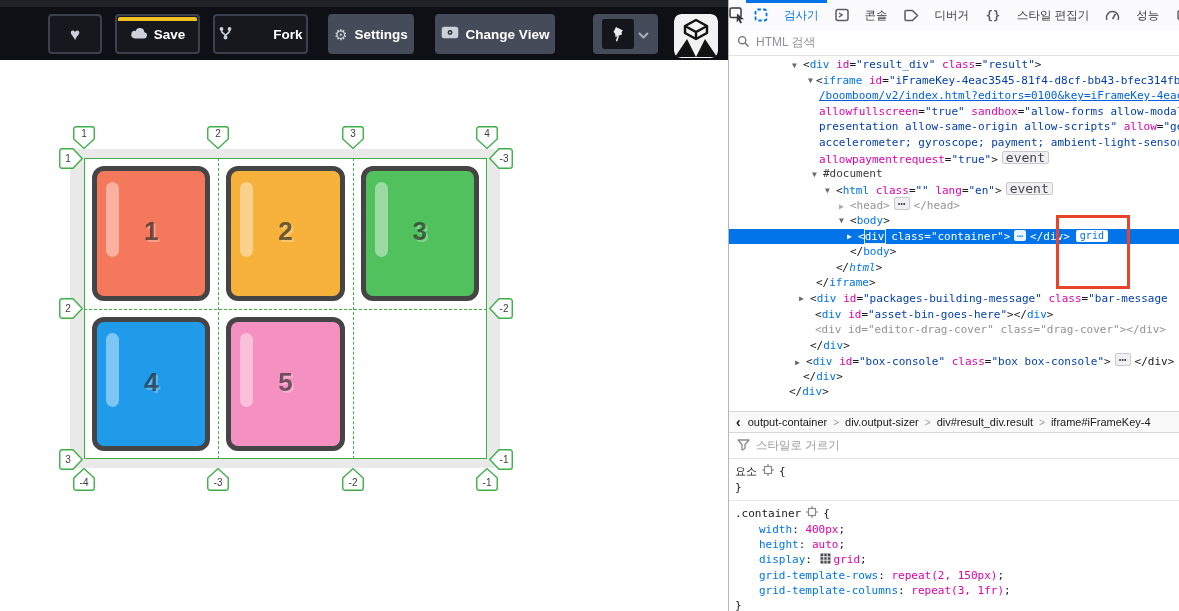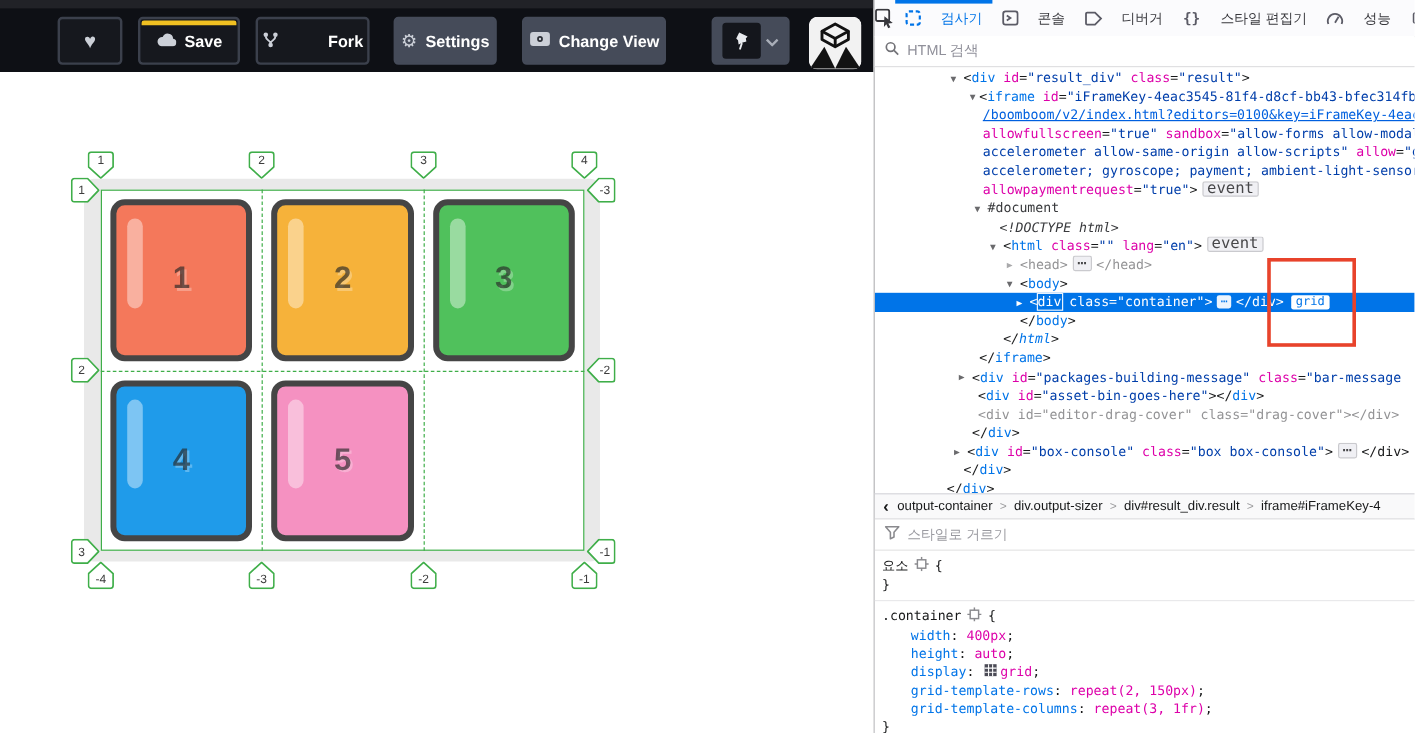--- a/index.html
+++ b/index.html
@@ -345,25 +345,24 @@
           </svg>
       </span>
       <span class="ph">HTML 검색</span>
     </div>
 
     <div class="markup" id="markup-view">
         <div class="mrow" style="padding-left: 63px;"><span class="s-ar">▼</span><span class="s-p">&lt;</span><span class="s-t">div</span><span class="s-p"> </span><span class="s-a">id</span><span class="s-p">=</span><span class="s-v">"result_div"</span><span class="s-p"> </span><span class="s-a">class</span><span class="s-p">=</span><span class="s-v">"result"</span><span class="s-p">&gt;</span></div>
         <div class="mrow" style="padding-left: 76px; text-align: center;"><span class="s-ar">▼</span><span class="s-p">&lt;</span><span class="s-t">iframe</span><span class="s-p"> </span><span class="s-a">id</span><span class="s-p">=</span><span class="s-v">"iFrameKey-4eac3545-81f4-d8cf-bb43-bfec314fb</span></div>
         <div class="mrow" style="padding-left: 90px;"><span class="s-lk">/boomboom/v2/index.html?editors=0100&amp;key=iFrameKey-4eac</span></div>
         <div class="mrow" style="padding-left: 90px;"><span class="s-a">allowfullscreen</span><span class="s-p">=</span><span class="s-v">"true"</span><span class="s-p"> </span><span class="s-a">sandbox</span><span class="s-p">=</span><span class="s-v">"allow-forms allow-modal</span></div>
-        <div class="mrow" style="padding-left: 90px;"><span class="s-v">accelerometer allow-same-origin allow-scripts"</span><span class="s-p"> </span><span class="s-a">allow</span><span class="s-p">=</span><span class="s-v">"ge</span></div>
+        <div class="mrow" style="padding-left: 90px;"><span class="s-v">presentation allow-same-origin allow-scripts"</span><span class="s-p"> </span><span class="s-a">allow</span><span class="s-p">=</span><span class="s-v">"ge</span></div>
         <div class="mrow" style="padding-left: 90px;"><span class="s-v">accelerometer; gyroscope; payment; ambient-light-sensor</span></div>
         <div class="mrow" style="padding-left: 90px;"><span class="s-a">allowpaymentrequest</span><span class="s-p">=</span><span class="s-v">"true"</span><span class="s-p">&gt;</span><span class="b-ev">event</span></div>
         <div class="mrow" style="padding-left: 83px;"><span class="s-ar">▼</span><span class="s-doc">#document</span></div>
-        <div class="mrow" style="padding-left: 104px;"><span class="s-it">&lt;!DOCTYPE html&gt;</span></div>
         <div class="mrow" style="padding-left: 96px;"><span class="s-ar">▼</span><span class="s-p">&lt;</span><span class="s-t">html</span><span class="s-p"> </span><span class="s-a">class</span><span class="s-p">=</span><span class="s-v">""</span><span class="s-p"> </span><span class="s-a">lang</span><span class="s-p">=</span><span class="s-v">"en"</span><span class="s-p">&gt;</span><span class="b-ev">event</span></div>
         <div class="mrow" style="padding-left: 110px;"><span class="s-arg">▶</span><span class="s-g">&lt;head&gt;</span><span class="b-el">⋯</span><span class="s-g">&lt;/head&gt;</span></div>
         <div class="mrow" style="padding-left: 110px;"><span class="s-ar">▼</span><span class="s-p">&lt;</span><span class="s-t">body</span><span class="s-p">&gt;</span></div>
         <div class="mrow sel" style="padding-left: 118px;"><span class="s-arw">▶</span><span class="s-pw">&lt;</span><span class="s-thw">div</span><span class="s-pw"> </span><span class="s-aw">class</span><span class="s-pw">=</span><span class="s-vw">"container"</span><span class="s-pw">&gt;</span><span class="b-elw">⋯</span><span class="s-pw">&lt;/div&gt;</span><span class="b-grid">grid</span></div>
         <div class="mrow" style="padding-left: 121px;"><span class="s-p">&lt;/</span><span class="s-t">body</span><span class="s-p">&gt;</span></div>
         <div class="mrow" style="padding-left: 107px; font-style: italic;"><span class="s-p">&lt;/</span><span class="s-t">html</span><span class="s-p">&gt;</span></div>
         <div class="mrow" style="padding-left: 87px;"><span class="s-p">&lt;/</span><span class="s-t">iframe</span><span class="s-p">&gt;</span></div>
         <div class="mrow" style="padding-left: 70px;"><span class="s-ar">▶</span><span class="s-p">&lt;</span><span class="s-t">div</span><span class="s-p"> </span><span class="s-a">id</span><span class="s-p">=</span><span class="s-v">"packages-building-message"</span><span class="s-p"> </span><span class="s-a">class</span><span class="s-p">=</span><span class="s-v">"bar-message</span></div>
         <div class="mrow" style="padding-left: 86px;"><span class="s-p">&lt;</span><span class="s-t">div</span><span class="s-p"> </span><span class="s-a">id</span><span class="s-p">=</span><span class="s-v">"asset-bin-goes-here"</span><span class="s-p">&gt;</span><span class="s-p">&lt;/</span><span class="s-t">div</span><span class="s-p">&gt;</span></div>
         <div class="mrow" style="padding-left: 86px;"><span class="s-g">&lt;div id="editor-drag-cover" class="drag-cover"&gt;&lt;/div&gt;</span></div>

